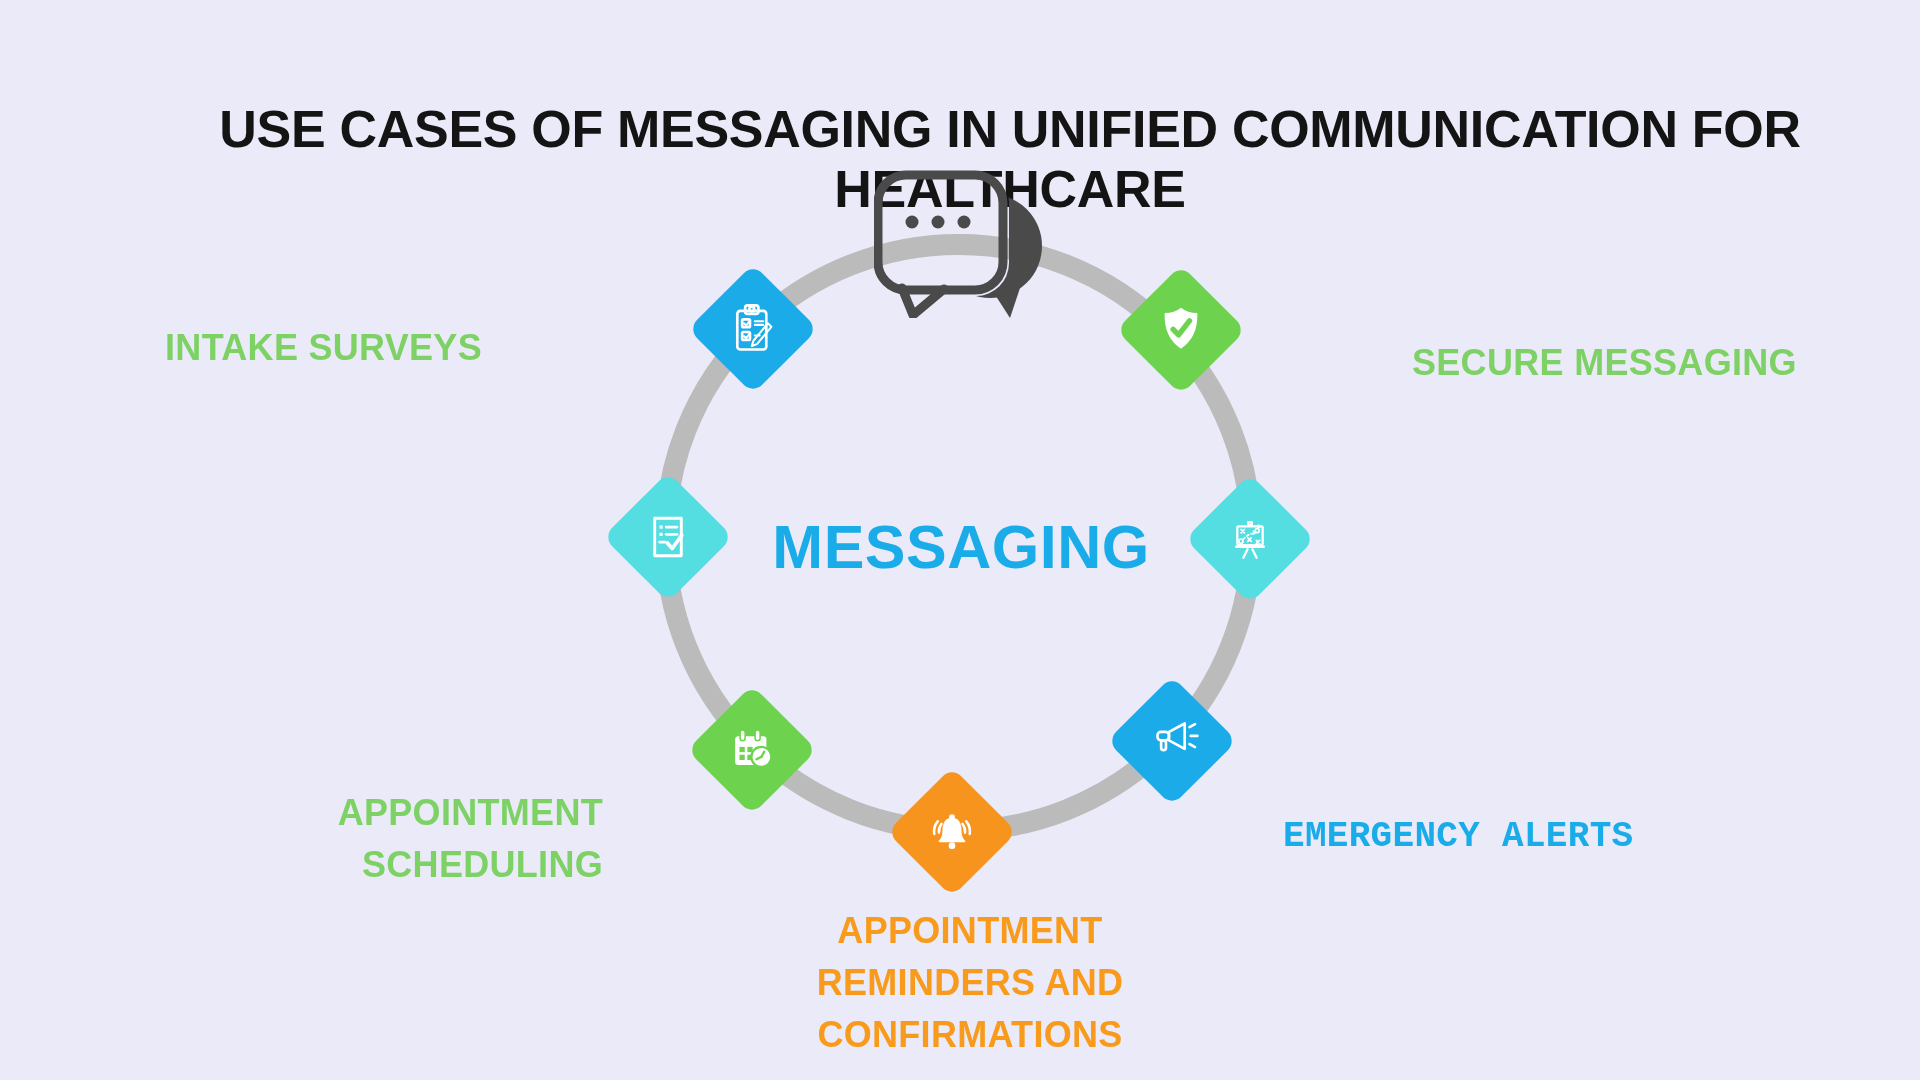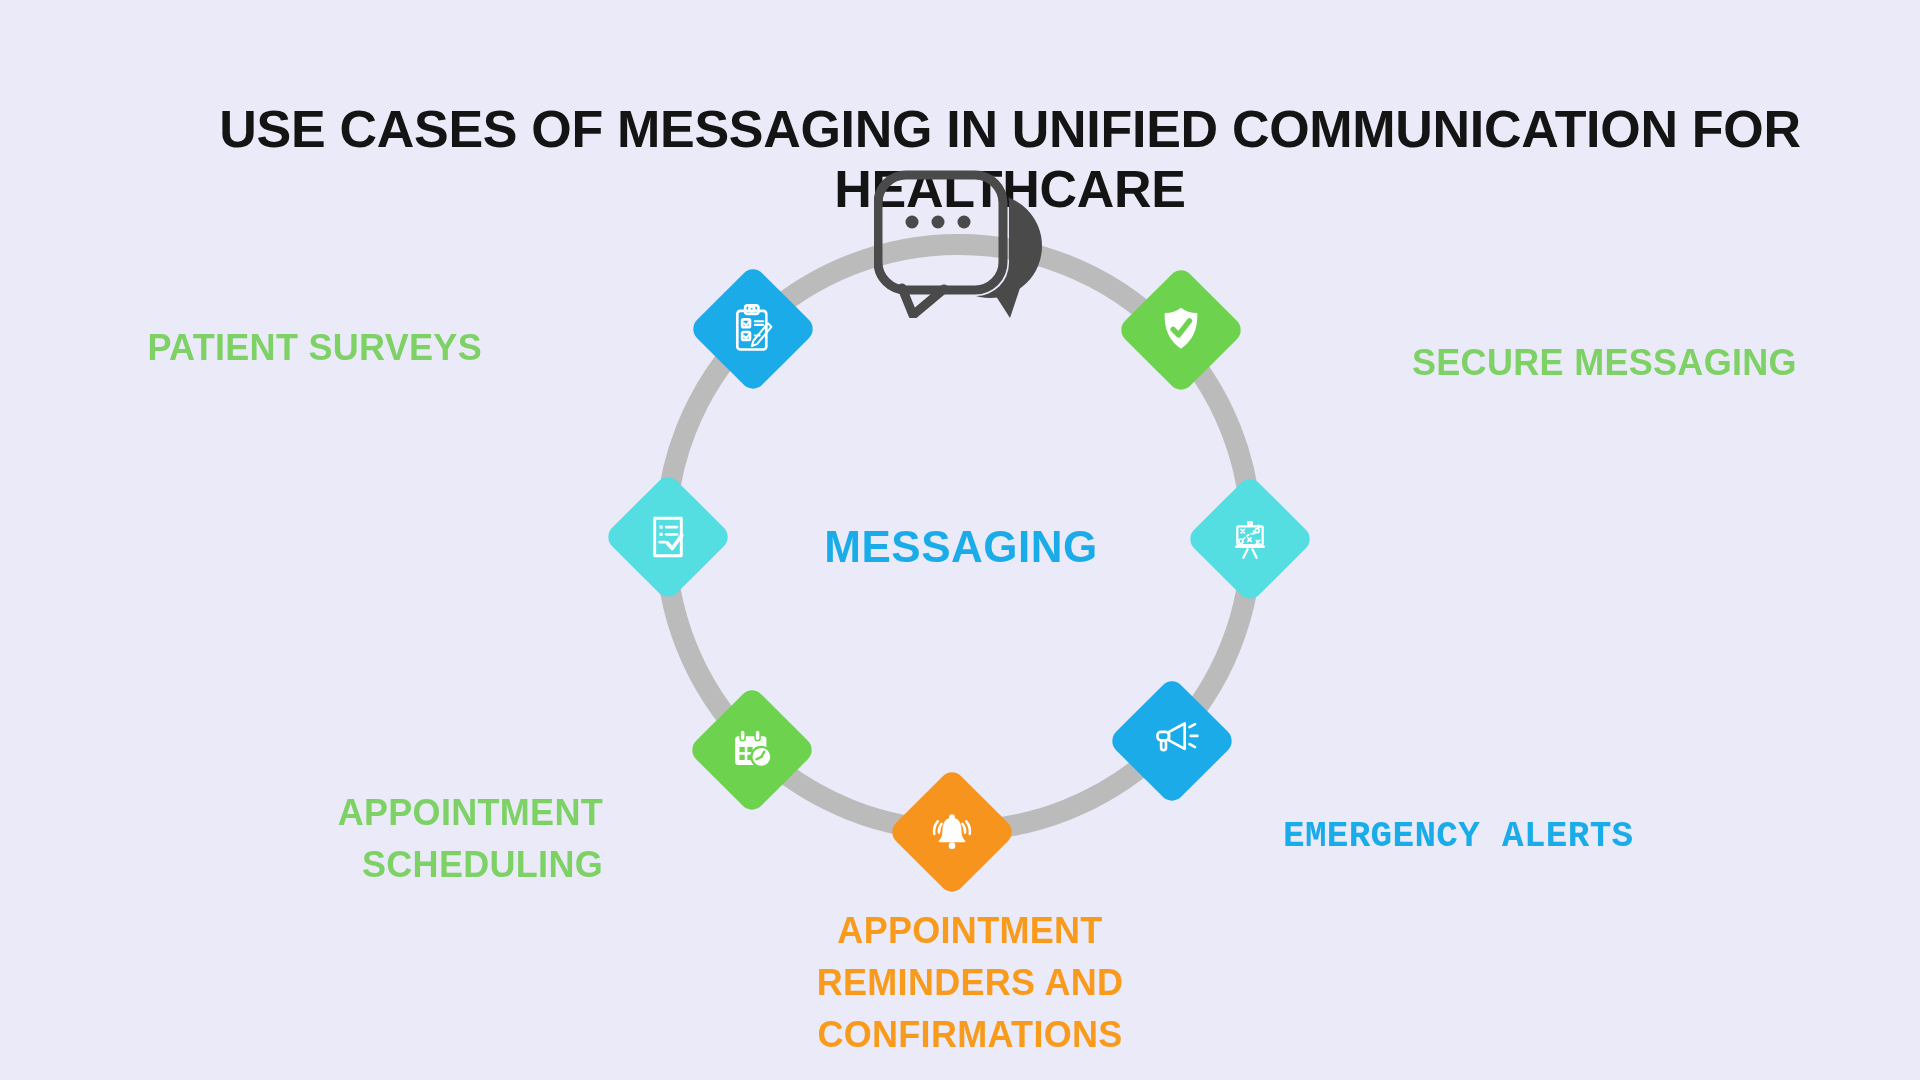--- a/index.html
+++ b/index.html
@@ -6,21 +6,21 @@
   body{font-family:"Liberation Sans","DejaVu Sans",sans-serif;background:var(--background,#EAEAF9);}
   .canvas{position:relative;width:1920px;height:1080px;overflow:hidden;background:var(--background,#EAEAF9);}
 
   .title{position:absolute;top:75px;left:100px;right:0;text-align:center;
          font-size:52px;font-weight:800;letter-spacing:-0.3px;color:var(--title-text,#141414);margin-top:24px;}
 
   .ring{position:absolute;left:655px;top:234px;width:565px;height:565px;border-radius:50%;
         border:21px solid var(--ring,#BBBBBB);z-index:1;}
 
   .center-label{position:absolute;left:661px;top:517px;width:600px;text-align:center;
-        font-size:44px;font-weight:800;letter-spacing:0.5px;line-height:60px;
+        font-size:61px;font-weight:800;letter-spacing:0.5px;line-height:60px;
         color:var(--center-text,#1AACE9);z-index:4;}
 
   .diamond{position:absolute;width:92px;height:92px;border-radius:13px;
         transform:rotate(45deg);z-index:2;display:flex;align-items:center;justify-content:center;}
   .diamond svg{transform:rotate(-45deg);display:block;}
   .d-top-left{left:707px;top:283px;}
   .d-top-right{left:1135px;top:284px;}
   .d-left{left:622px;top:491px;}
   .d-right{left:1204px;top:493px;}
   .d-bottom-left{left:706px;top:704px;}
@@ -180,21 +180,21 @@
       <circle class="fw" cx="24" cy="34.9" r="2.7"></circle>
       <g class="iw" stroke-width="2.1">
         <path d="M12.6,15.5 c-2.3,2.8 -3.3,6.5 -2.8,10"></path>
         <path d="M15.6,17.6 c-1.6,2 -2.3,4.4 -2,6.9"></path>
         <path d="M35.4,15.5 c2.3,2.8 3.3,6.5 2.8,10"></path>
         <path d="M32.4,17.6 c1.6,2 2.3,4.4 2,6.9"></path>
       </g>
     </svg>
   </div>
 
-  <div class="node-label l-patient" style="color: rgb(126, 210, 101);">PATIENT SURVEYS</div>
+  <div class="node-label l-patient" style="color: rgb(126, 210, 101);">INTAKE SURVEYS</div>
   <div class="node-label l-secure" style="color: rgb(126, 210, 101); text-align: right;">SECURE MESSAGING</div>
   <div class="node-label l-sched" style="color: rgb(126, 210, 101);">APPOINTMENT
 SCHEDULING</div>
   <div class="node-label l-emergency" style="color: rgb(26, 172, 233);">EMERGENCY ALERTS</div>
   <div class="node-label l-reminders" style="color: rgb(248, 155, 28);">APPOINTMENT
 REMINDERS AND
 CONFIRMATIONS</div>
 
 </div>
 

